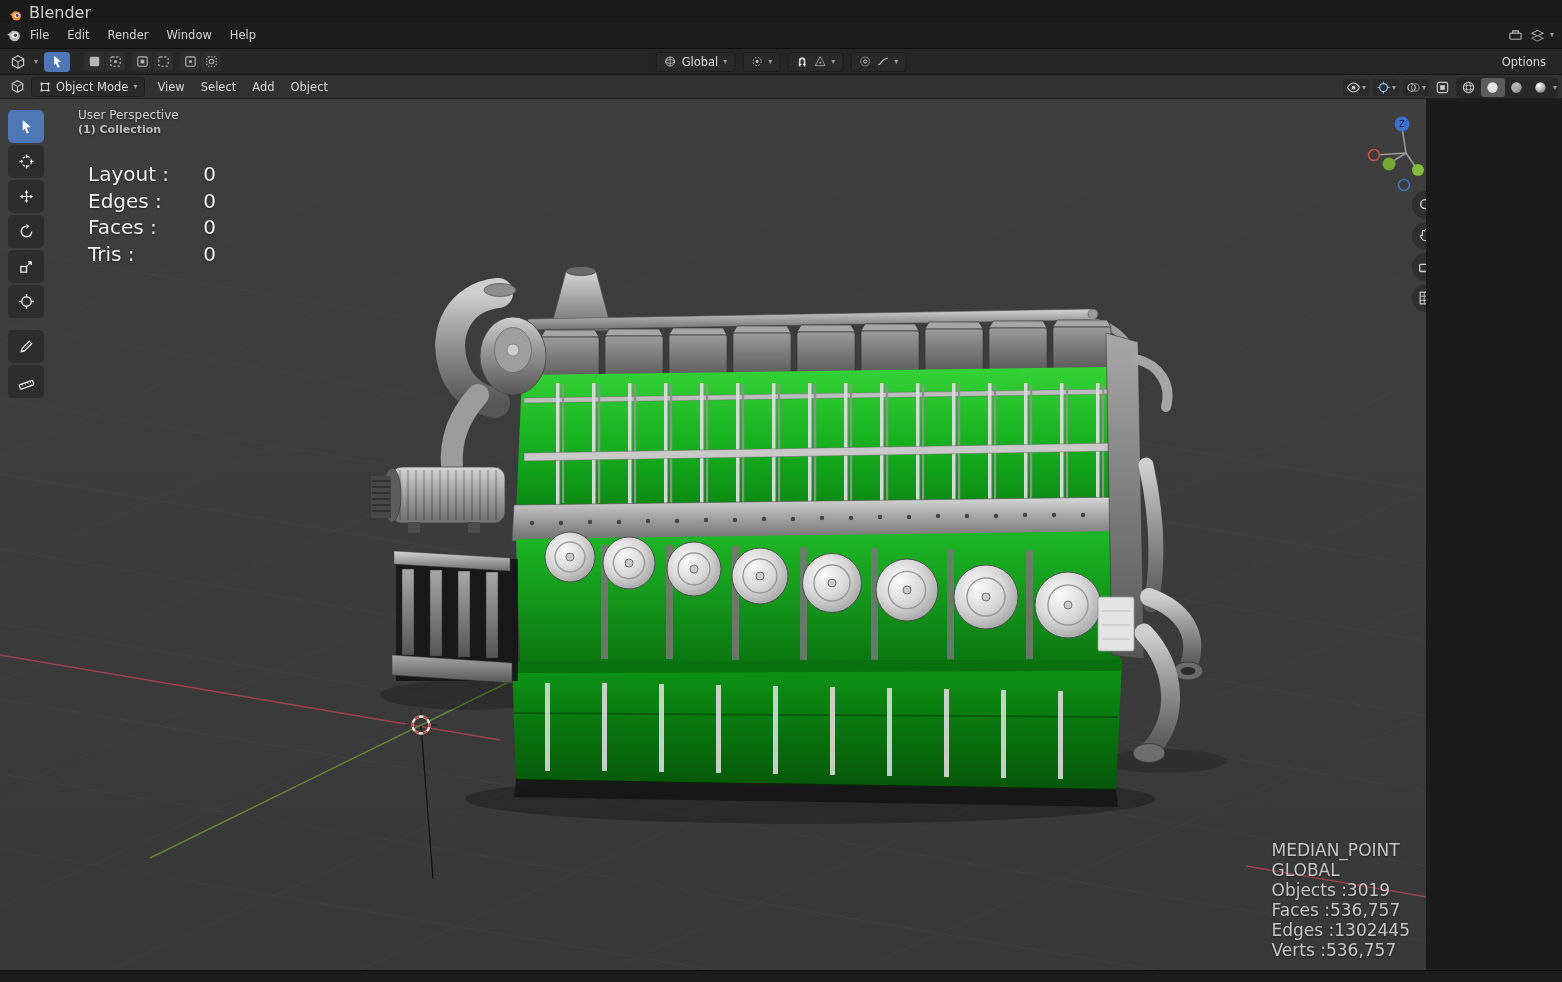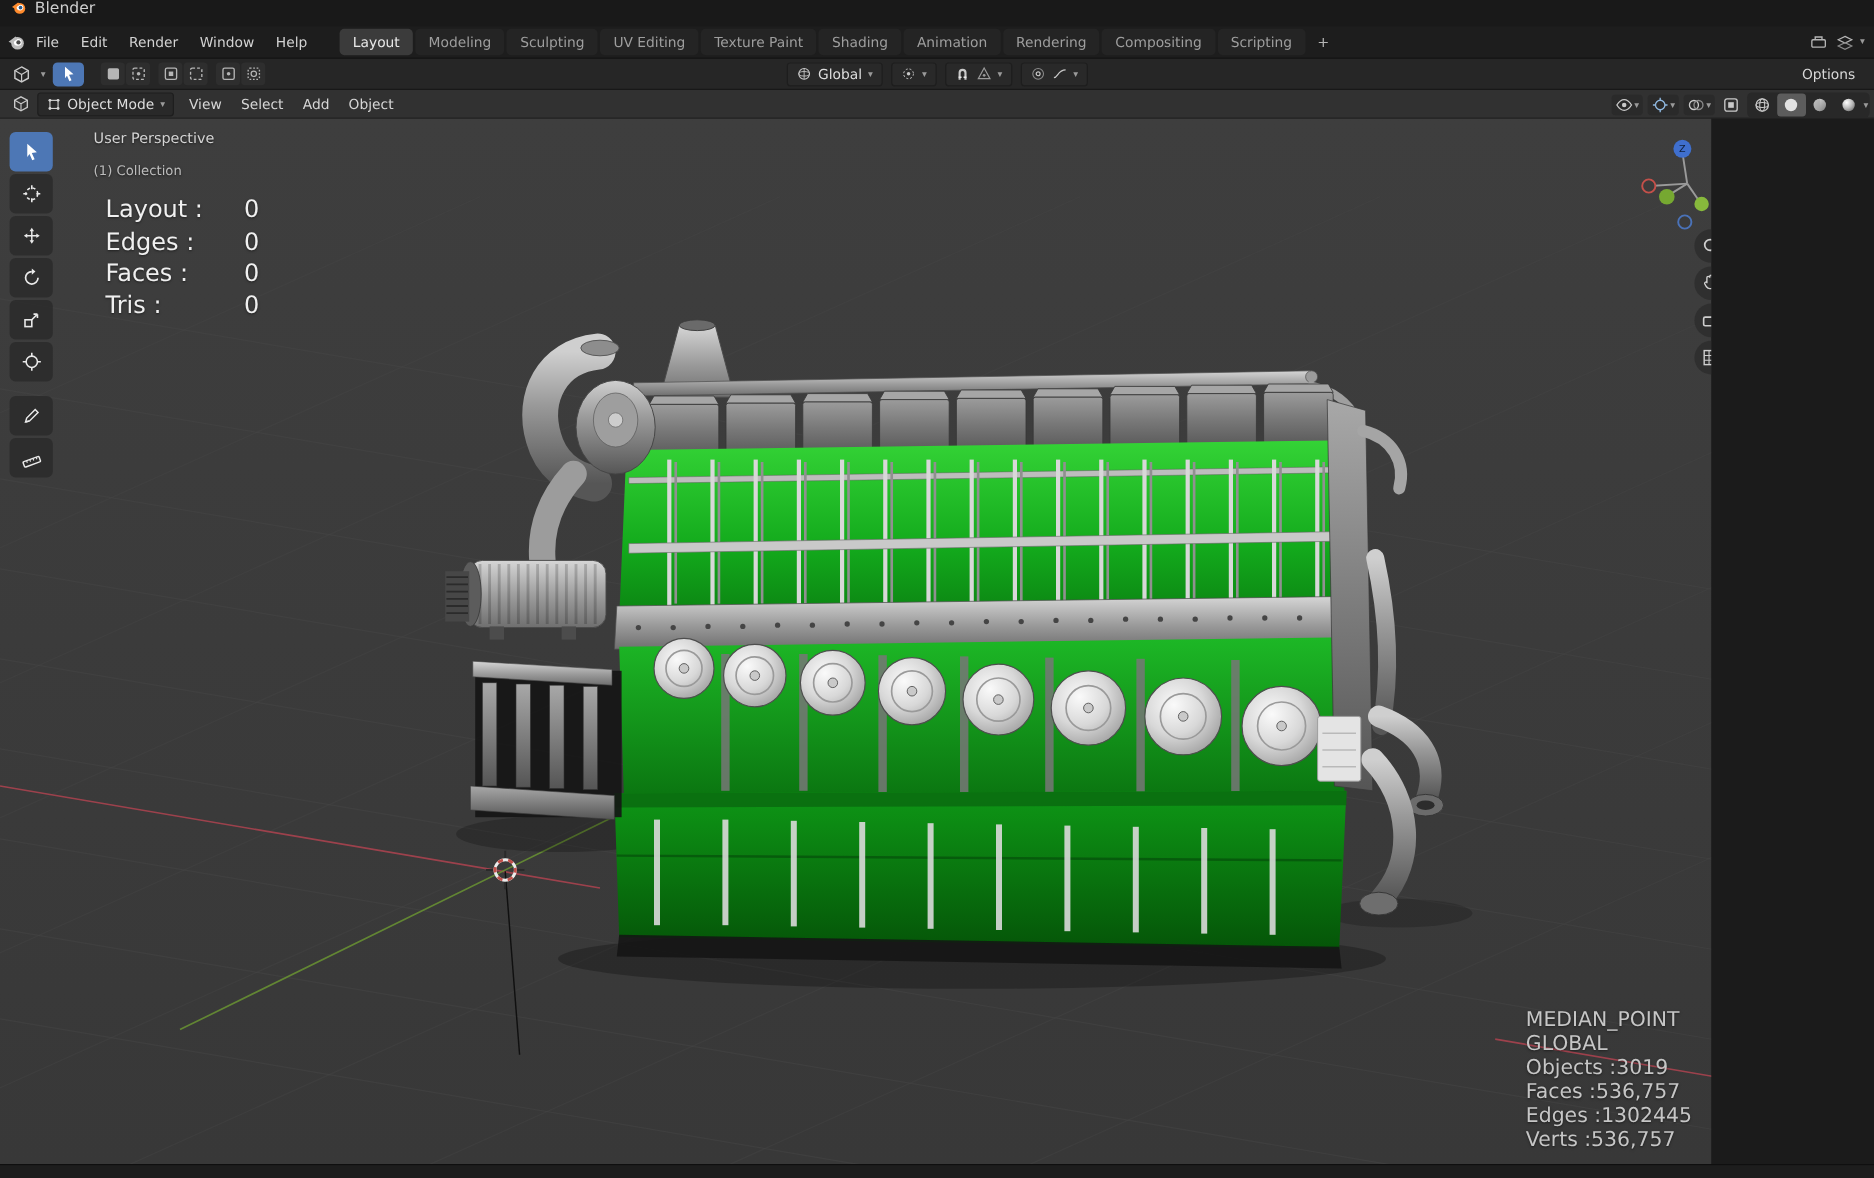--- a/index.html
+++ b/index.html
@@ -1,21 +1,21 @@
 <!DOCTYPE html>
 <html><head>
 <meta charset="utf-8">
 <style>
   * { box-sizing: border-box; margin: 0; padding: 0; }
   html,body { width:1562px; height:982px; overflow:hidden; }
   body { font-family:"DejaVu Sans", sans-serif; background:#1b1b1b; color:#d6d6d6; }
   .app { position:relative; width:1562px; height:982px; overflow:hidden; background:#1b1b1b; }
 
   
-  .titlebar { height:22px; background:#191919; display:flex; align-items:flex-start; gap:7px; padding:0 9px; font-size:13px; color:#cfcfcf; }
+  .titlebar { height:22px; background:#191919; display:flex; align-items:flex-end; gap:7px; padding:0 9px; font-size:16px; color:#cfcfcf; }
 
   
   .menubar { height:27px; background:#1d1d1d; border-bottom:1px solid #121212; display:flex; align-items:center; padding:0 6px; font-size:11.5px; }
   .menu-item { padding:3px 9px; border-radius:4px; color:#d2d2d2; cursor:default; }
   .tabs { display:flex; gap:2px; margin-left:18px; align-items:center; }
   .tab { padding:4px 11px; border-radius:4px; background:#242424; color:#9e9e9e; font-size:11.5px; white-space:nowrap; }
   .tab.active { background:#3b3b3b; color:#e9e9e9; }
   .tab-add { padding:3px 8px; color:#b5b5b5; font-size:12px; }
   .menubar-right { margin-left:auto; display:flex; align-items:center; gap:3px; padding-right:2px; }
 
@@ -46,21 +46,21 @@
   .viewport { position:relative; width:1426px; height:871px; background:linear-gradient(#3e3e3e, #383838); overflow:hidden; }
   .scene-svg { position:absolute; left:0; top:0; }
 
   .toolcol { position:absolute; left:8px; top:11px; display:flex; flex-direction:column; gap:2px; z-index:5; }
   .toolcol .gap { height:8px; }
   .tool-btn { width:36px; height:33px; background:#2c2c2ce8; border-radius:5px; display:flex; align-items:center; justify-content:center; }
   .tool-btn.selected { background:#4d77b5; }
 
   .vp-view-info { position:absolute; left:78px; top:9px; z-index:4; }
   .vp-view-info .l1 { font-size:12px; color:#d4d4d4; text-shadow:0 1px 2px #00000090; }
-  .vp-view-info .l2 { font-size:11px; color:#bdbdbd; margin-top:14px; text-shadow:0 1px 2px #00000090; }
+  .vp-view-info .l2 { font-size:11px; color:#bdbdbd; margin-top:1px; text-shadow:0 1px 2px #00000090;font-weight:bold; }
 
   .vp-stats { position:absolute; left:88px; top:62px; z-index:4; font-size:20px; color:#f0f0f0; text-shadow:0 1px 2px #00000080; }
   .stat-row { display:grid; grid-template-columns:96px 32px; line-height:26.5px; }
   .stat-value { text-align:right; }
 
   .vp-footer { position:absolute; right:16px; bottom:10px; z-index:4; font-size:17px; line-height:20px; color:#c6c6c6; text-shadow:0 1px 2px #00000080; }
 
   .gizmo-wrap { position:absolute; right:0; top:6px; width:60px; height:96px; z-index:5; }
   .side-icons { position:absolute; right:-14px; top:92px; display:flex; flex-direction:column; gap:3px; z-index:5; }
   .side-btn { width:28px; height:28px; border-radius:50%; background:#2c2c2cd0; display:flex; align-items:center; justify-content:center; }
@@ -88,33 +88,20 @@
         <circle cx="9.2" cy="8.6" r="5.6" fill="#bcbcbc"></circle>
         <ellipse cx="9.4" cy="7.8" rx="3.4" ry="2.9" fill="#ffffff"></ellipse>
         <circle cx="10" cy="7.8" r="1.9" fill="#4a4a4a"></circle>
         <path d="M1.2 7.2 L7.5 2.6 L9.5 4.6 L4 8.6 Z" fill="#bcbcbc"></path>
       </svg>
     <div class="menu-item">File</div>
     <div class="menu-item">Edit</div>
     <div class="menu-item">Render</div>
     <div class="menu-item">Window</div>
     <div class="menu-item">Help</div>
-    <div class="tabs">
-      <div class="tab active">Layout</div>
-      <div class="tab">Modeling</div>
-      <div class="tab">Sculpting</div>
-      <div class="tab">UV Editing</div>
-      <div class="tab">Texture Paint</div>
-      <div class="tab">Shading</div>
-      <div class="tab">Animation</div>
-      <div class="tab">Rendering</div>
-      <div class="tab">Compositing</div>
-      <div class="tab">Scripting</div>
-      <div class="tab-add">+</div>
-    </div>
     <div class="menubar-right">
       <span class="vh-ic">
           <svg width="15" height="15" viewBox="0 0 16 16">
             <rect x="2" y="5.5" width="12" height="6.5" rx="1" fill="none" stroke="#b5b5b5" stroke-width="1.2"></rect>
             <path d="M5 5.5 V3 H11 V5.5" stroke="#b5b5b5" fill="none" stroke-width="1.2"></path>
           </svg>
         </span>
       <span class="vh-ic">
           <svg width="15" height="15" viewBox="0 0 16 16">
             <path d="M8 2.5 L14 5.5 L8 8.5 L2 5.5 Z" fill="none" stroke="#b5b5b5" stroke-width="1.1"></path>

